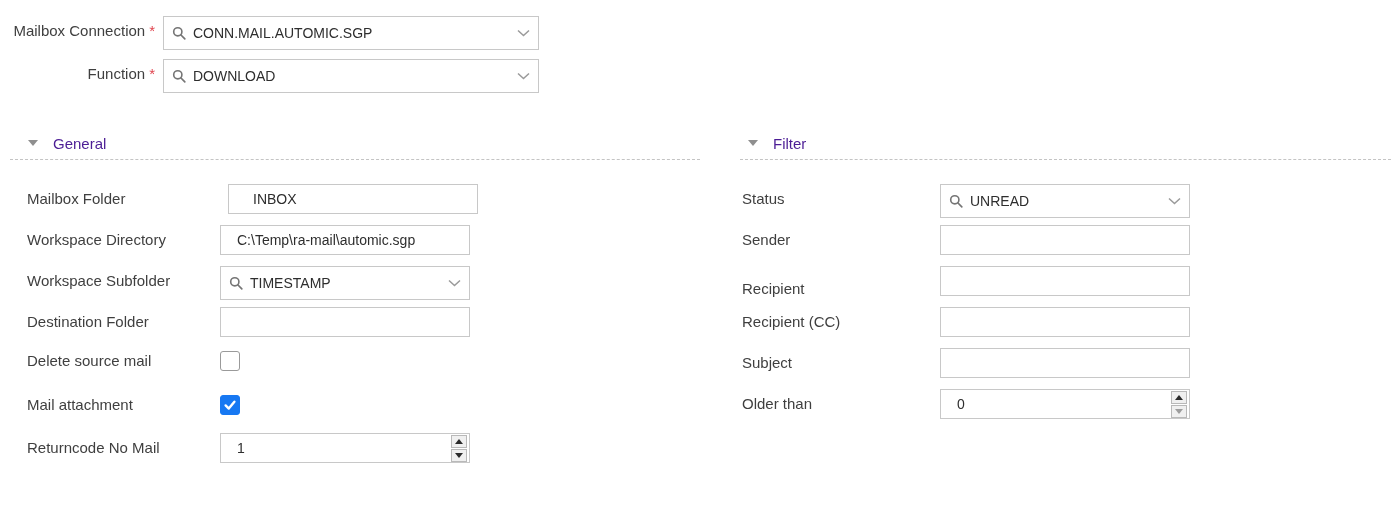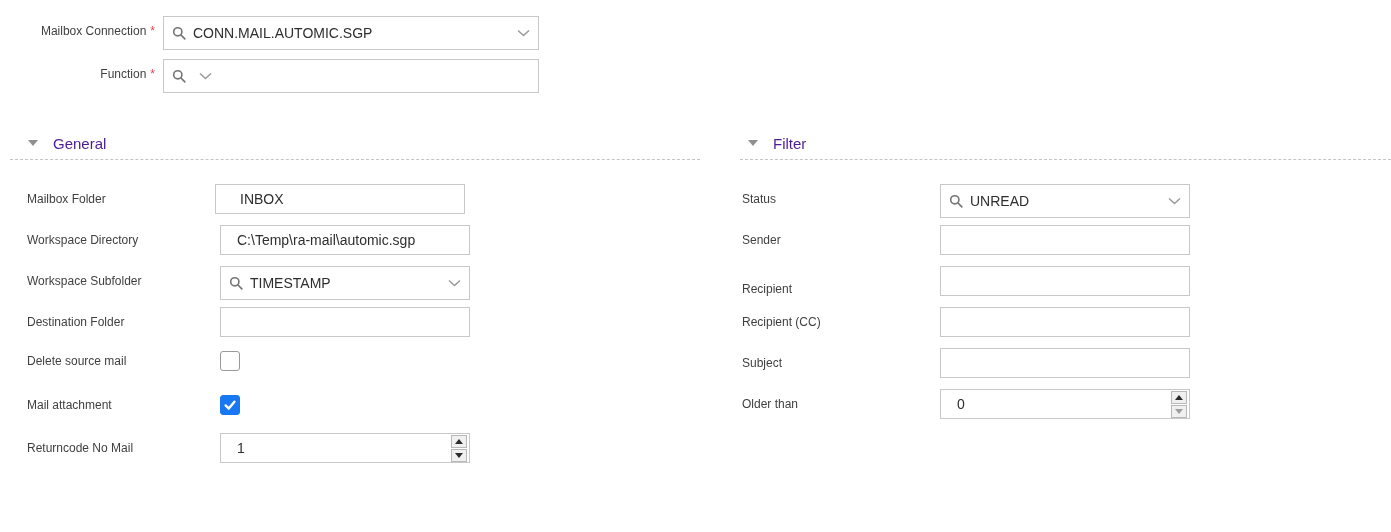--- a/index.html
+++ b/index.html
@@ -1,21 +1,21 @@
 <!DOCTYPE html>
 <html style="--accent: #1778f2; --required: #e0444e; --border: #c8c8c8;"><head>
 <meta charset="utf-8">
 <style>
   :root{ --accent:#1778f2; --required:#e0444e; --border:#c8c8c8; }
   *{ box-sizing:border-box; margin:0; padding:0; }
   html,body{ background:#fff; }
   body{ font-family:"Liberation Sans","DejaVu Sans",sans-serif; }
   .stage{ position:relative; width:1391px; height:532px; background:#fff; overflow:hidden; }
 
-  .lbl{ position:absolute; font-size:12px; color:#3f3f3f; line-height:30px; white-space:nowrap; }
+  .lbl{ position:absolute; font-size:15px; color:#3f3f3f; line-height:30px; white-space:nowrap; }
   .lbl.right{ text-align:right; }
   .req{ color:var(--required); margin-left:4px; }
 
   
   .combo{ position:absolute; height:30px; border:1px solid var(--border); background:#fff;
           display:flex; align-items:center; padding:16px 8px; cursor:pointer; }
   .cicon{ display:flex; align-items:center; margin-right:7px; flex:0 0 auto; }
   .cval{ flex:1; font-size:14px; color:#2e2e2e; white-space:nowrap; overflow:hidden; }
   .cchev{ display:flex; align-items:center; margin-left:6px; flex:0 0 auto; }
 
@@ -71,41 +71,42 @@
   </div>
 
   <label class="lbl right" style="left:0;top:59px;width:155px"><span>Function</span><span class="req">*</span></label>
   <div class="combo" style="left:163px;top:59px;width:376px">
     <span class="cicon">
       <svg width="14" height="14" viewBox="0 0 14 14">
           <circle cx="5.8" cy="5.8" r="4.1" fill="none" stroke="#757575" stroke-width="1.6"></circle>
           <line x1="9" y1="9" x2="12.8" y2="12.8" stroke="#757575" stroke-width="1.7" stroke-linecap="round"></line>
         </svg>
     </span>
+    <span class="cval">DOWNLOAD</span>
     <span class="cchev">
       <svg width="13" height="8" viewBox="0 0 13 8">
           <polyline points="1,1.5 6.5,6.5 12,1.5" fill="none" stroke="#9a9a9a" stroke-width="1.5"></polyline>
         </svg>
     </span>
   </div>
 
   <div class="sec-header" style="left:28px;top:133px">
     <span class="tri-sec"></span>
     <span class="sec-title">General</span>
   </div>
   <div class="divider" style="left:10px;top:159px;width:690px"></div>
 
   <div class="sec-header" style="left:748px;top:133px">
     <span class="tri-sec"></span>
     <span class="sec-title">Filter</span>
   </div>
   <div class="divider" style="left:740px;top:159px;width:651px"></div>
 
   <label class="lbl" style="left:27px;top:184px;width:185px">Mailbox Folder</label>
-  <input class="ti" style="left: 215px; top: 184px; width: 250px; padding-left: 24px;" value="INBOX">
+  <input class="ti" style="left: 228px; top: 184px; width: 250px; padding-left: 24px;" value="INBOX">
 
   <label class="lbl" style="left:27px;top:225px;width:185px">Workspace Directory</label>
   <input class="ti" style="left: 220px; top: 225px; width: 250px;" value="C:\Temp\ra-mail\automic.sgp">
 
   <label class="lbl" style="left:27px;top:266px;width:185px">Workspace Subfolder</label>
   <div class="combo" style="left:220px;top:266px;width:250px">
     <span class="cicon">
       <svg width="14" height="14" viewBox="0 0 14 14">
           <circle cx="5.8" cy="5.8" r="4.1" fill="none" stroke="#757575" stroke-width="1.6"></circle>
           <line x1="9" y1="9" x2="12.8" y2="12.8" stroke="#757575" stroke-width="1.7" stroke-linecap="round"></line>

